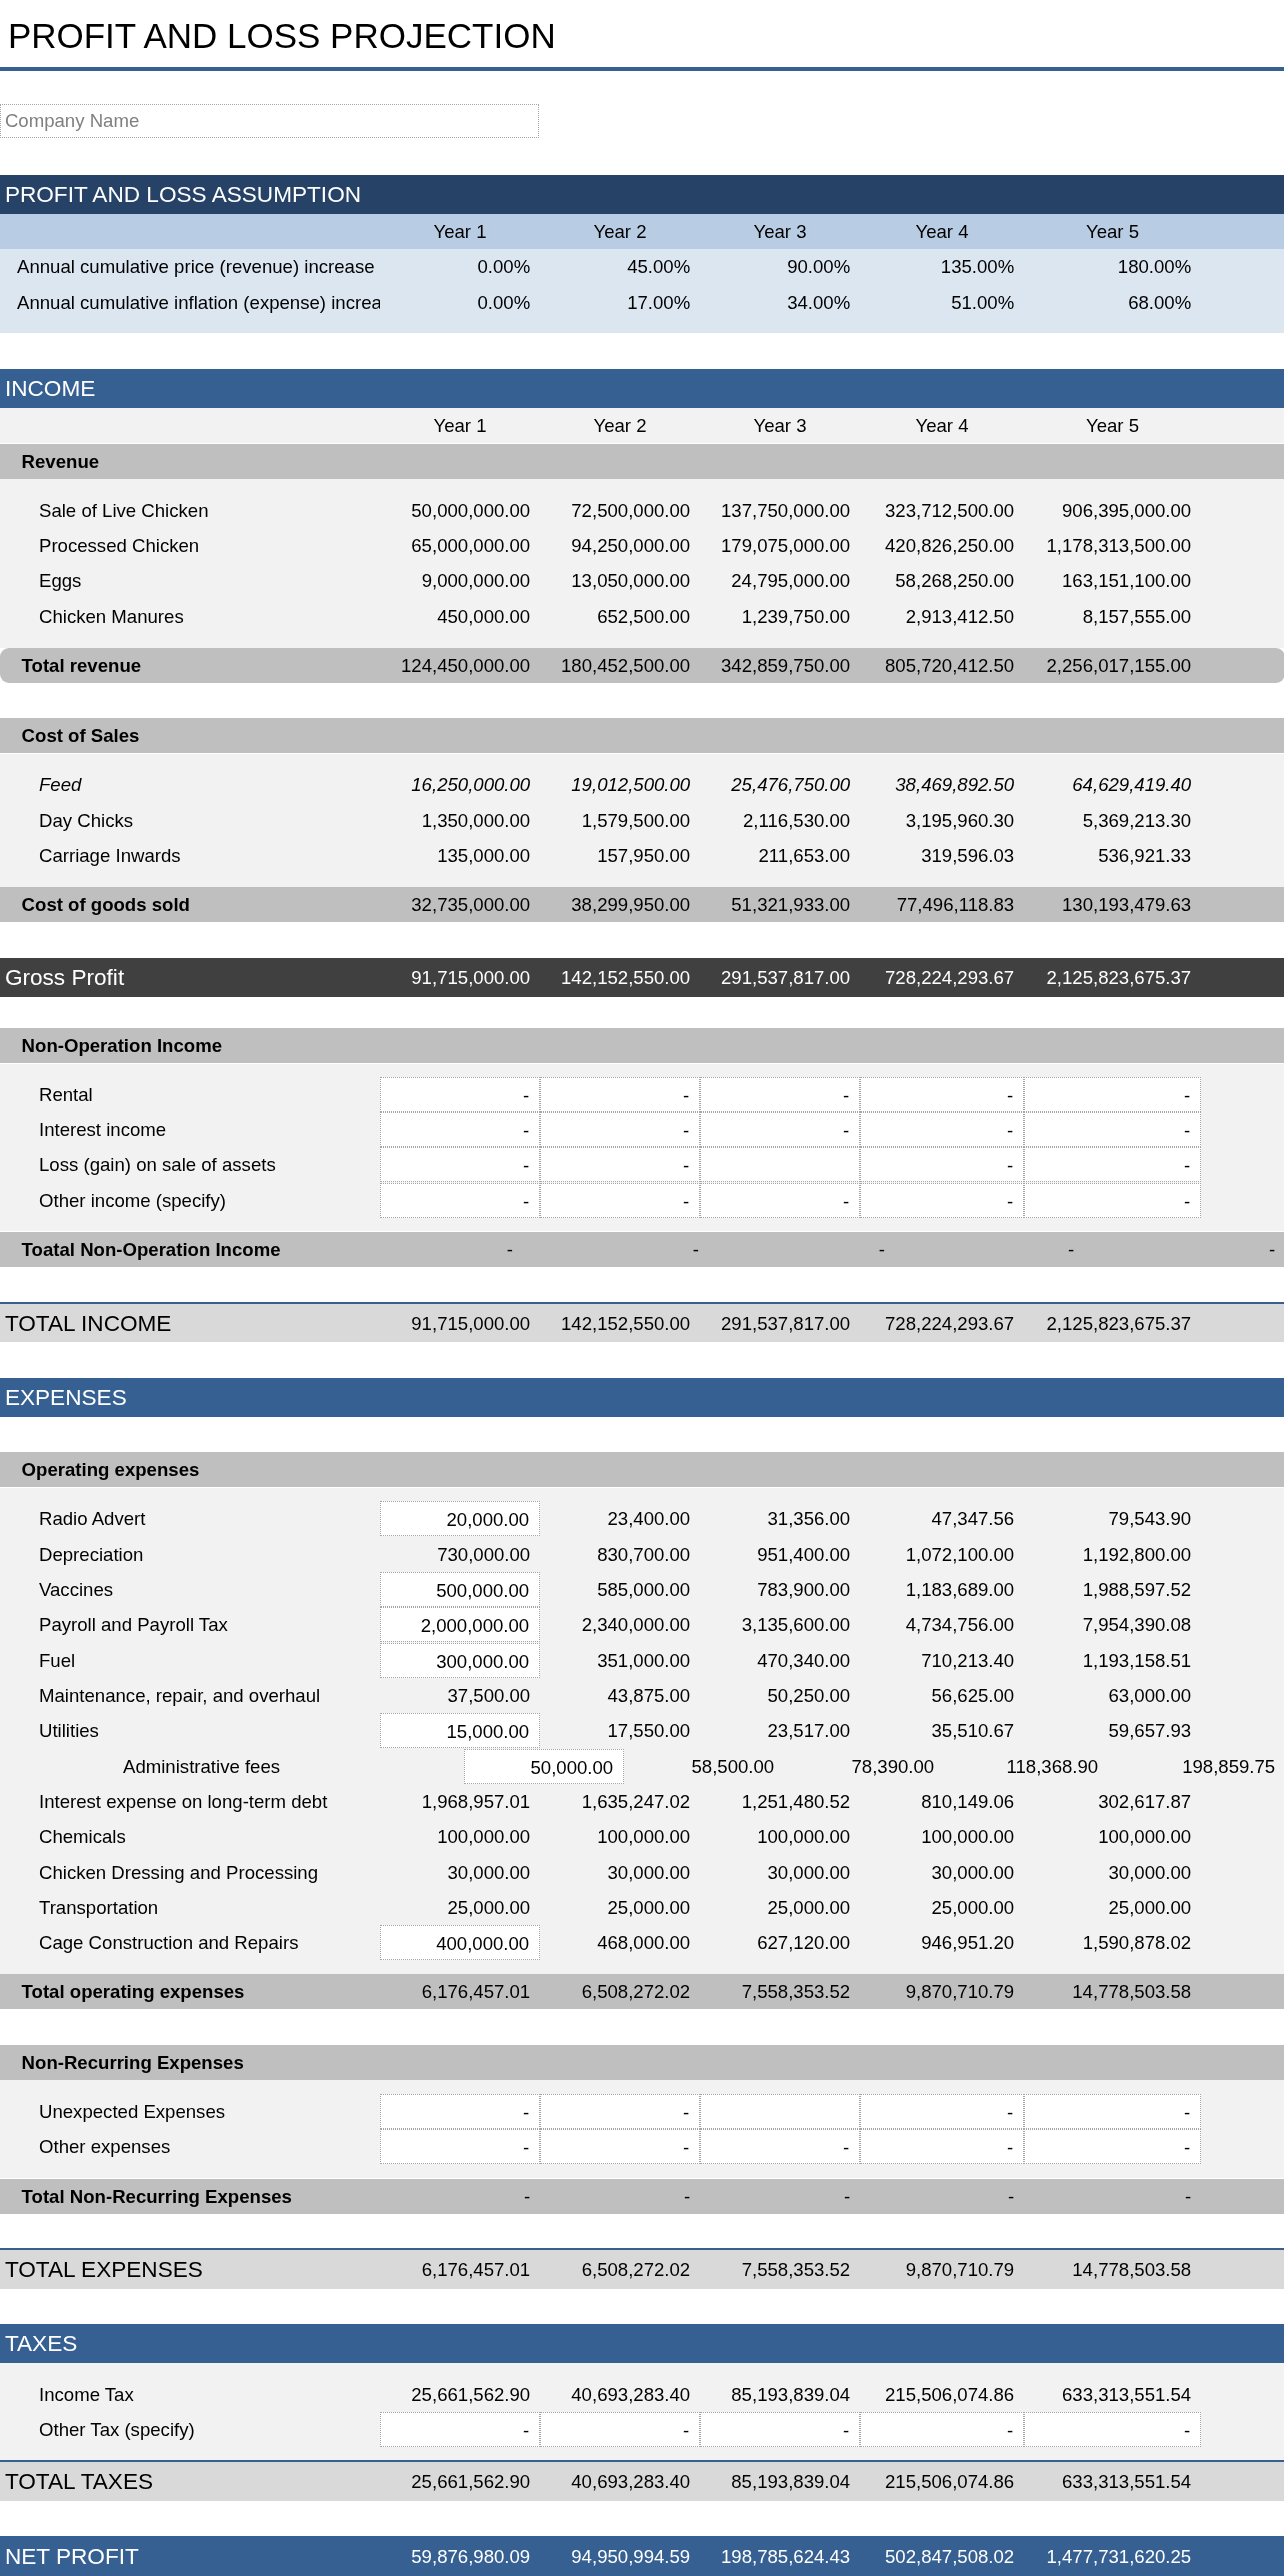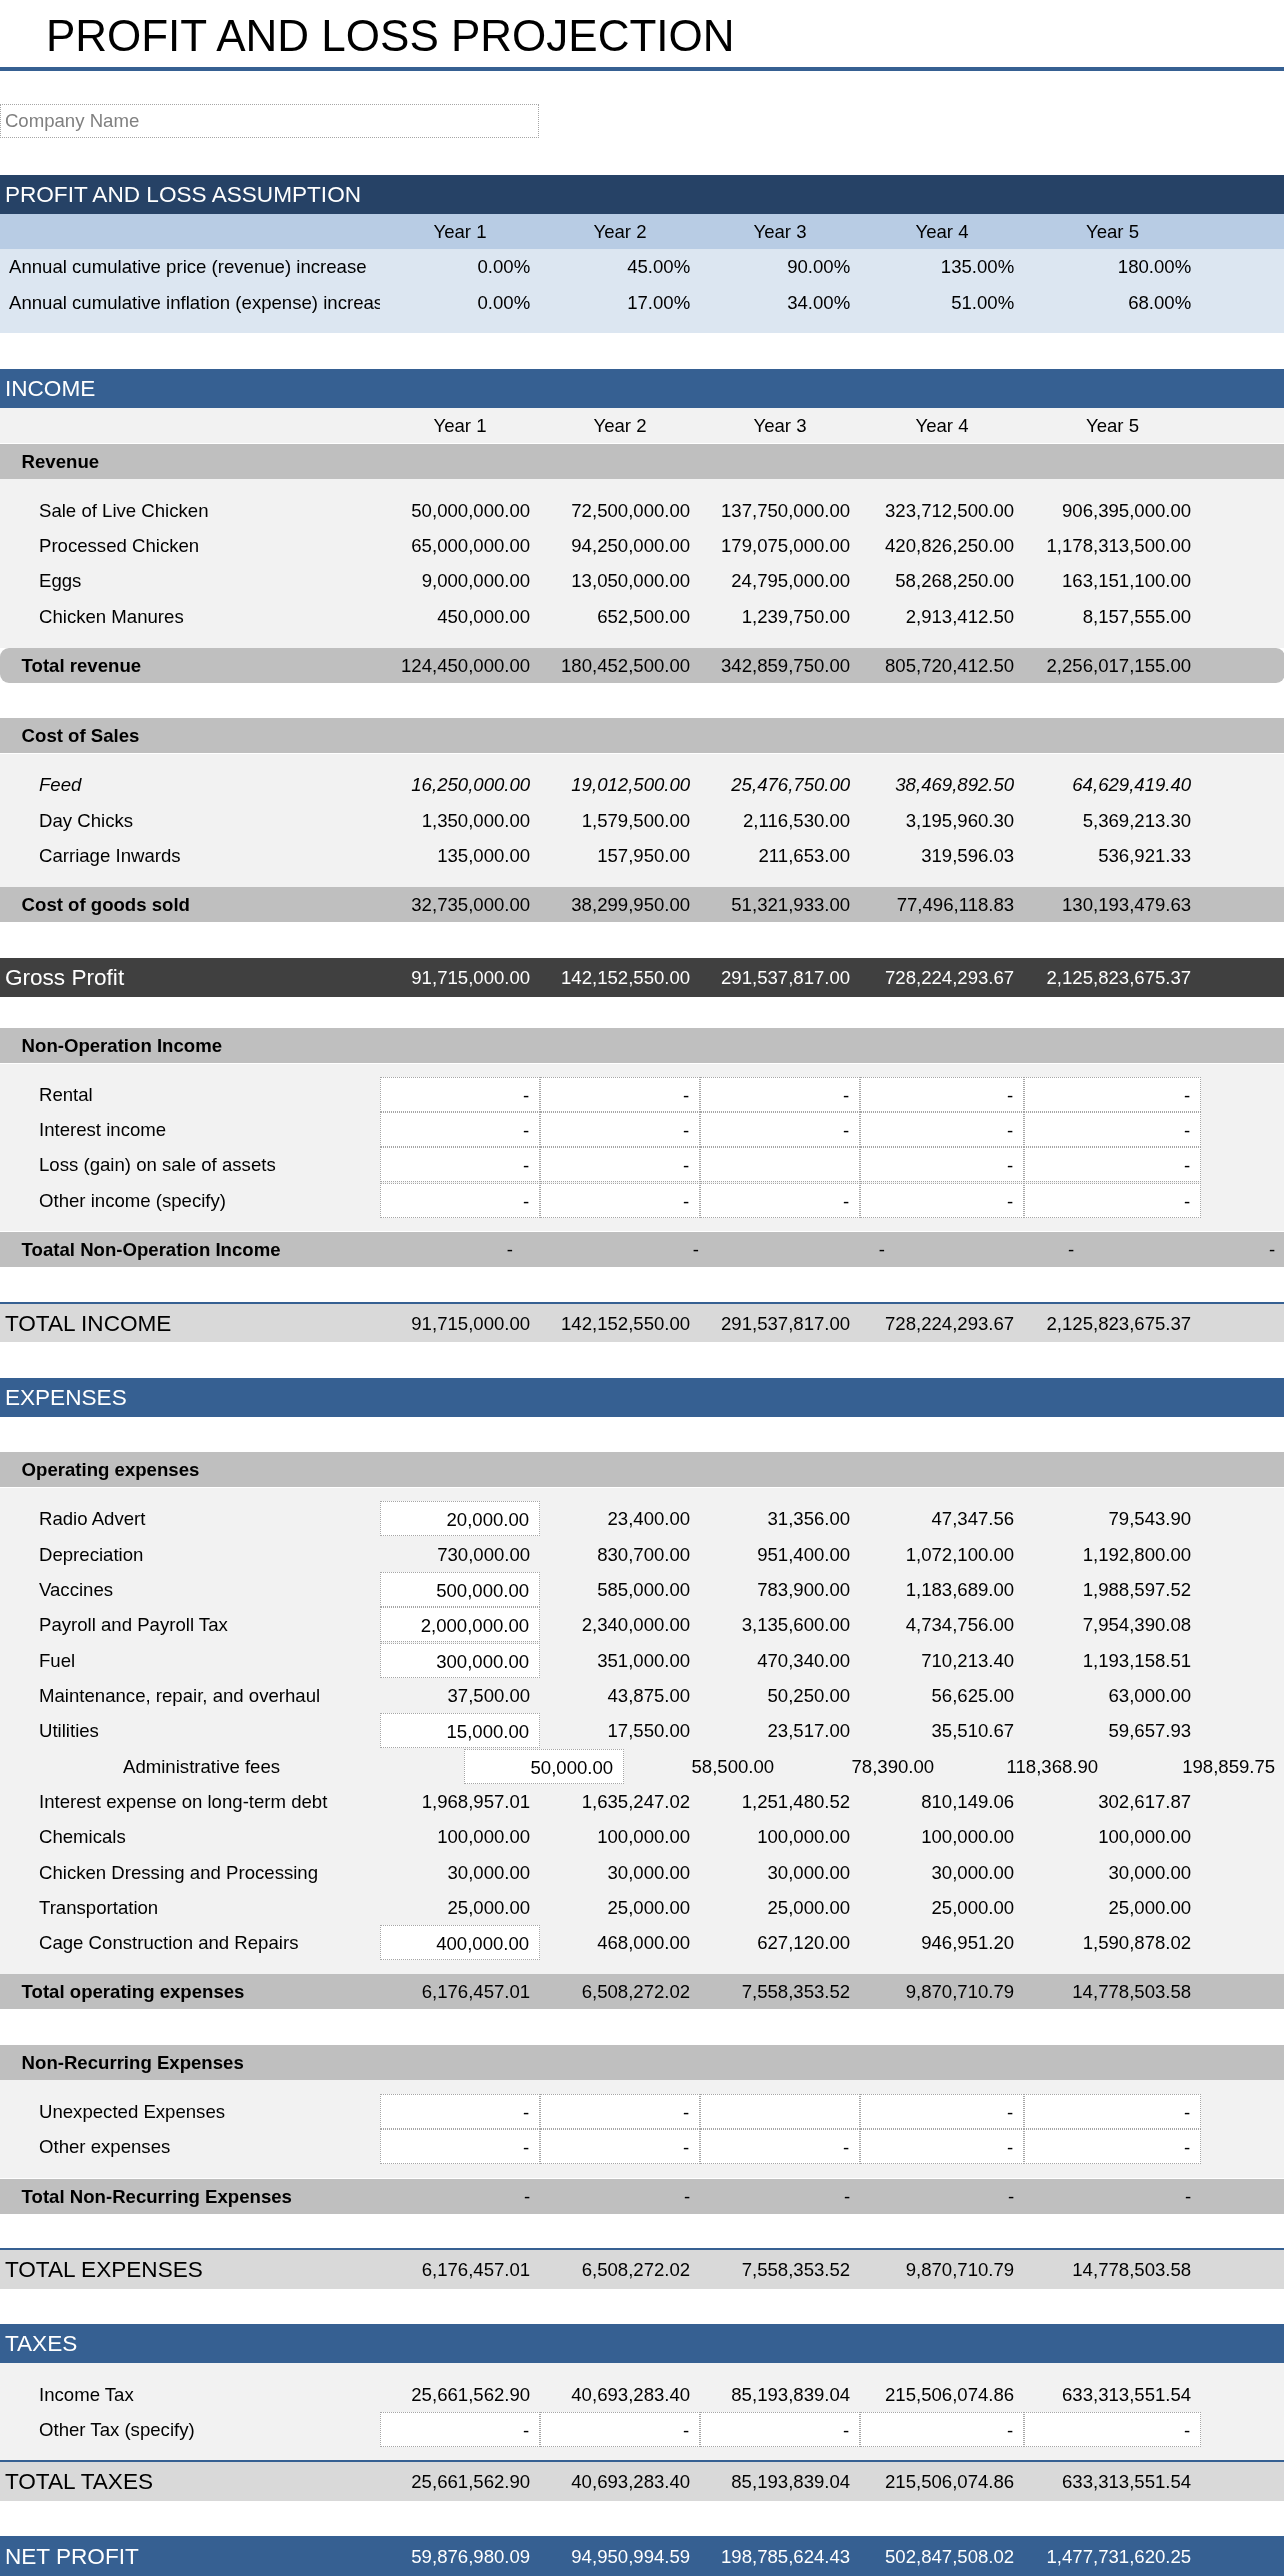--- a/index.html
+++ b/index.html
@@ -1,36 +1,36 @@
 <!DOCTYPE html>
 <html><head>
 <meta charset="utf-8">
 <style>
   html,body{margin:0;padding:0;background:#fff;}
   body{width:1285px;height:2576px;overflow:hidden;position:relative;font-family:"Liberation Sans",sans-serif;color:#000;font-size:18.6px;}
   .abs{position:absolute;left:0;width:1285px;}
-  .title{top:5.9px;left:7.9px;width:auto;font-size:44px;line-height:59px;letter-spacing:0;margin-left:38px;}
+  .title{top:5.9px;left:7.9px;width:auto;font-size:35px;line-height:59px;letter-spacing:0;}
   .title-rule{top:67px;height:3.9px;background:#366092;}
   .company{top:104px;left:0;width:539px;height:34px;border:1px dotted #a6a6a6;box-sizing:border-box;background:#fff;color:#808080;font-size:18.6px;line-height:32px;padding-left:3.9px;}
   .bar{height:39px;line-height:39px;color:#fff;font-size:22.6px;padding-left:4.9px;box-sizing:border-box;}
   .navy{background:#264266;}
   .blue{background:#366092;}
   .dark{background:#404040;}
   .row{height:35px;display:flex;align-items:center;box-sizing:border-box;}
   .row .lbl{width:380px;box-sizing:border-box;white-space:nowrap;overflow:hidden;}
   .row .c{box-sizing:border-box;text-align:right;height:35px;line-height:35px;}
   .w1{width:160px;padding-right:9.8px;}
   .w2{width:160px;padding-right:9.8px;}
   .w3{width:160px;padding-right:9.8px;}
   .w4{width:164px;padding-right:9.8px;}
   .w5{width:177px;padding-right:9.8px;}
   .yr .c{text-align:center;padding-right:0;}
   .ind1 .lbl{padding-left:21.6px;font-weight:bold;}
   .ind2 .lbl{padding-left:39px;}
-  .plain .lbl{padding-left:9px;}
+  .plain .lbl{padding-left:17px;}
   .bg-f2{background:#f2f2f2;}
   .bg-bf{background:#bfbfbf;}
   .bg-d9{background:#d9d9d9;}
   .bg-lb{background:#b8cce4;}
   .bg-xlb{background:#dce6f1;}
   .inp{background:#fff;border:1px dotted #a6a6a6;}
   .total-big .lbl{font-size:22.6px;padding-left:4.9px;}
   .topline{border-top:2.9px solid #366092;}
   .white-text{color:#fff;}
   .bar-row{height:39px;}

